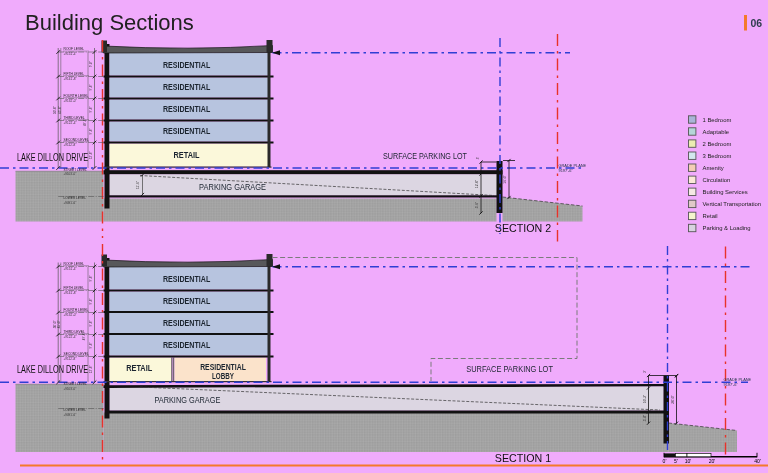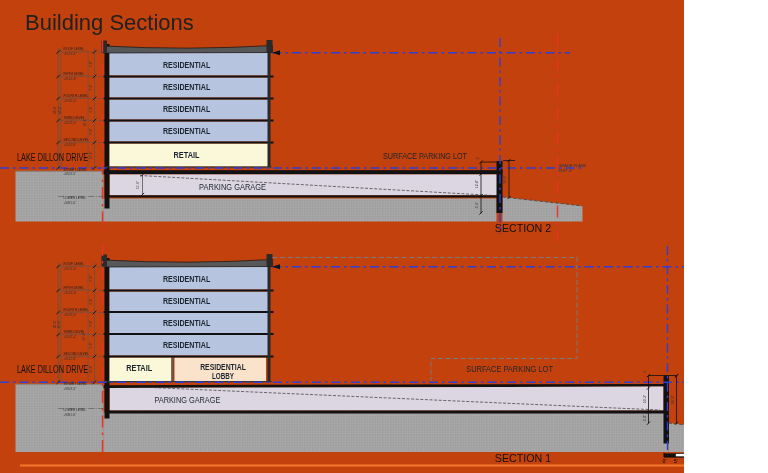--- a/index.html
+++ b/index.html
@@ -1,14 +1,14 @@
 <!DOCTYPE html>
 <html><head><meta charset="utf-8"><style>
 html,body{margin:0;padding:0;background:#fff;}
-#page{position:relative;width:684px;height:473px;overflow:hidden;background:#c2410c;
+#page{position:relative;width:768px;height:473px;overflow:hidden;background:#f0abfc;
   font-family:"Liberation Sans",sans-serif;}
 svg{position:absolute;left:0;top:0;}
 </style></head><body>
 <div id="page">
 <svg width="768" height="473" viewBox="0 0 768 473" font-family="Liberation Sans, sans-serif">
 <defs>
 <pattern id="hatch" width="2.6" height="2.6" patternUnits="userSpaceOnUse">
 <rect width="2.6" height="2.6" fill="#b7b7b7"></rect>
 <path d="M0 0.3H2.6M0 1.6H2.6M0.3 0V2.6M1.6 0V2.6" stroke="#949494" stroke-width="0.5" fill="none"></path>
 </pattern>

